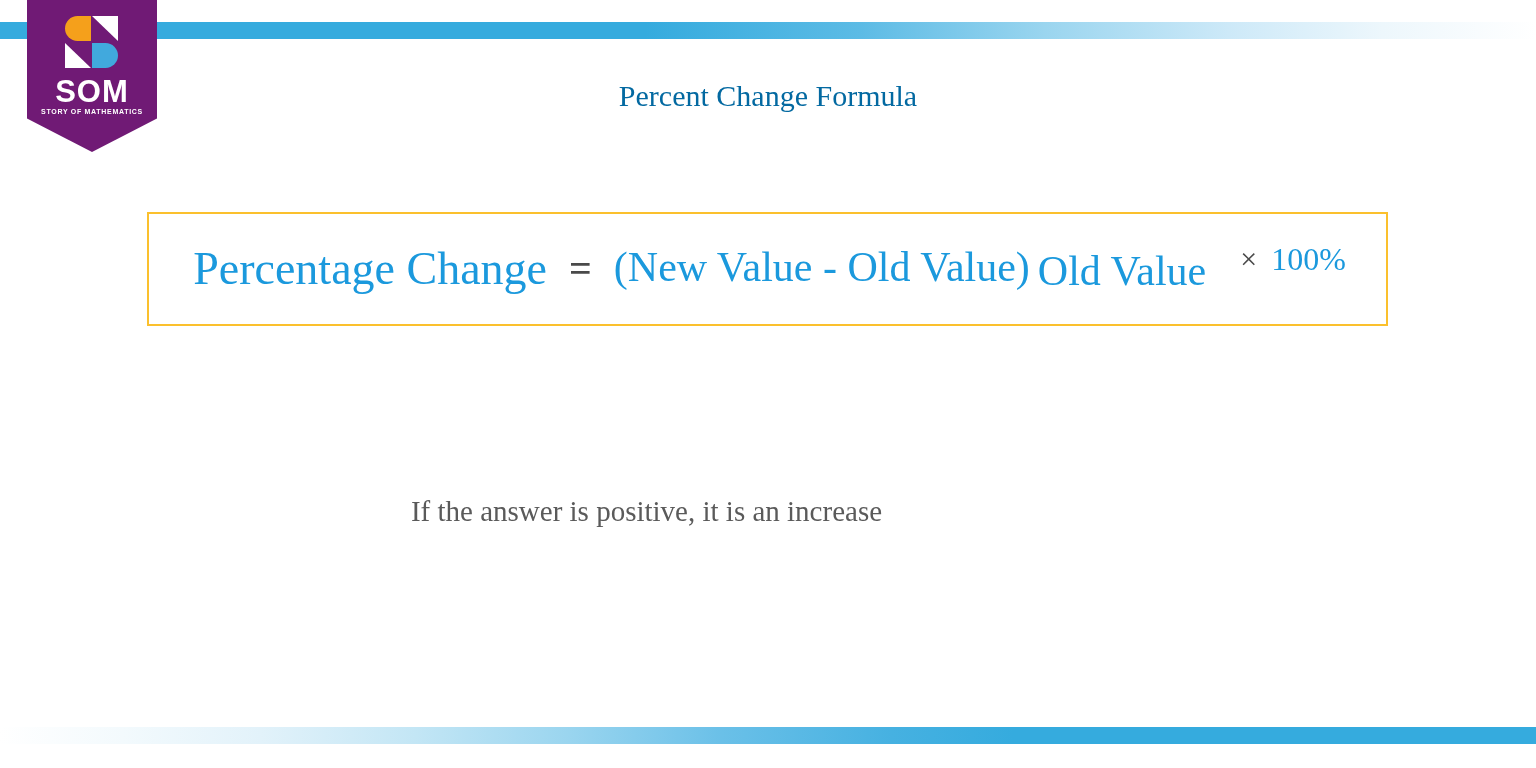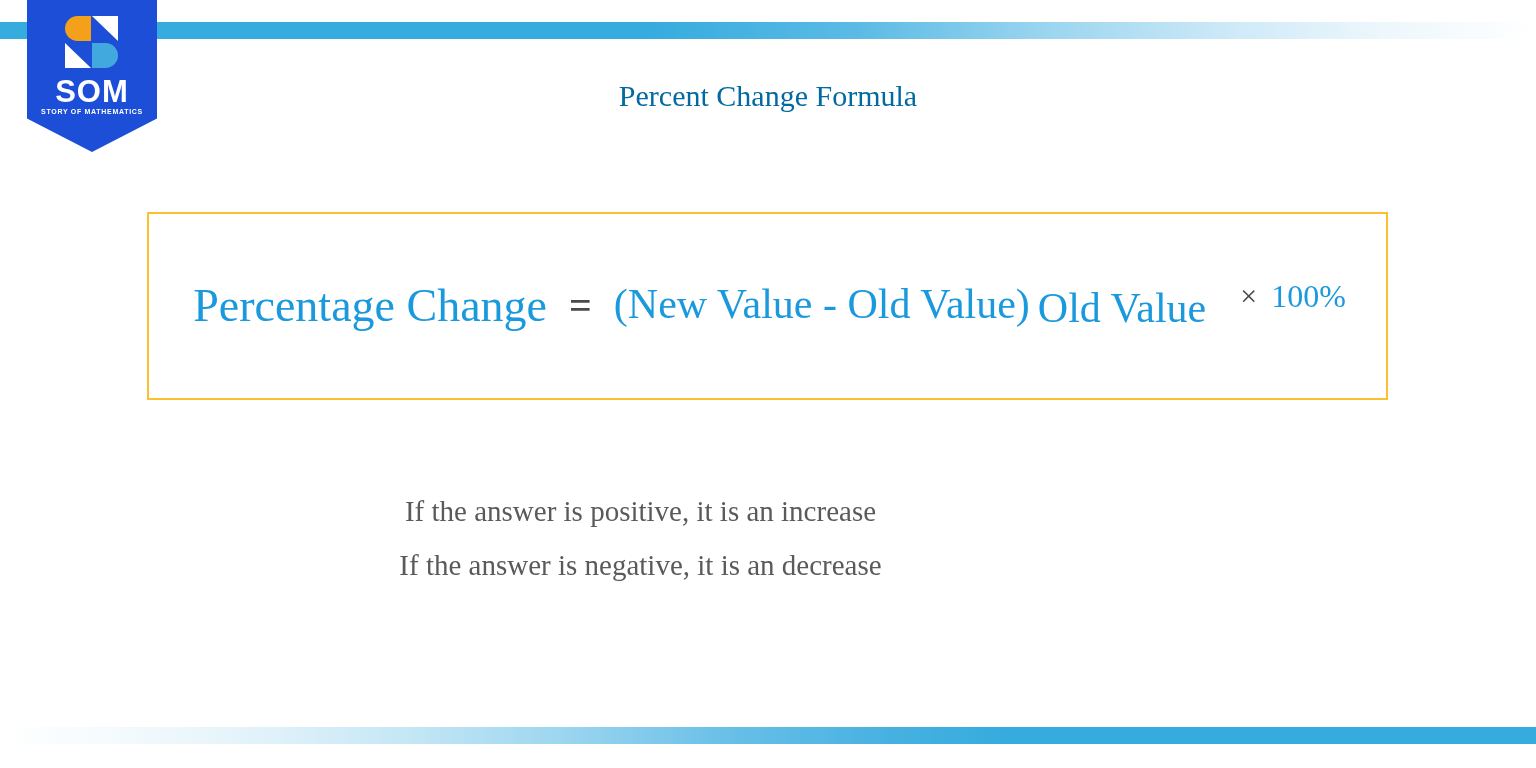--- a/index.html
+++ b/index.html
@@ -38,21 +38,21 @@
         #35ABDE 66%, #35ABDE 100%);
   }
 
   
   .logo-shield {
     position: absolute;
     left: 27px;
     top: 0;
     width: 130px;
     height: 152px;
-    background: #1d4ed8;
+    background: #701a75;
     -webkit-clip-path: polygon(0 0, 100% 0, 100% 78%, 50% 100%, 0 78%);
     clip-path: polygon(0 0, 100% 0, 100% 78%, 50% 100%, 0 78%);
     z-index: 5;
   }
   .logo-mark {
     position: absolute;
     left: 38px;
     top: 16px;
     width: 54px;
     height: 52px;
@@ -129,21 +129,21 @@
     font-size: 30px;
     line-height: 1.2;
   }
 
   
   .formula-box {
     position: absolute;
     left: 147px;
     top: 212px;
     width: 1241px;
-    height: 188px;
+    height: 114px;
     border: 2px solid #FBC02D;
     box-sizing: border-box;
     background: #FFFFFF;
   }
   .formula-row {
     position: absolute;
     left: 0;
     top: 0;
     width: 100%;
     height: 100%;
@@ -202,21 +202,21 @@
   .hundred {
     font-size: 32px;
     line-height: 1;
     position: relative;
     top: -10px;
   }
 
   
   .notes {
     position: absolute;
-    left: 2px;
+    left: 8px;
     top: 484px;
     width: 1277px;
     text-align: center;
   }
   .note-line {
     color: #5A5A5A;
     font-family: "Liberation Serif", serif;
     font-size: 29px;
     line-height: 54px;
   }
@@ -249,14 +249,13 @@
       <span class="frac-bar"></span>
       <span class="f-blue denominator">Old Value</span>
     </span>
     <span class="f-dark times">×</span>
     <span class="f-blue hundred">100%</span>
   </div>
 </div>
 
 <div class="notes">
   <div class="note-line">If the answer is positive, it is an increase</div>
-  <div class="note-line">If the answer is negative, it is an decrease</div>
 </div>
 
 </body></html>

